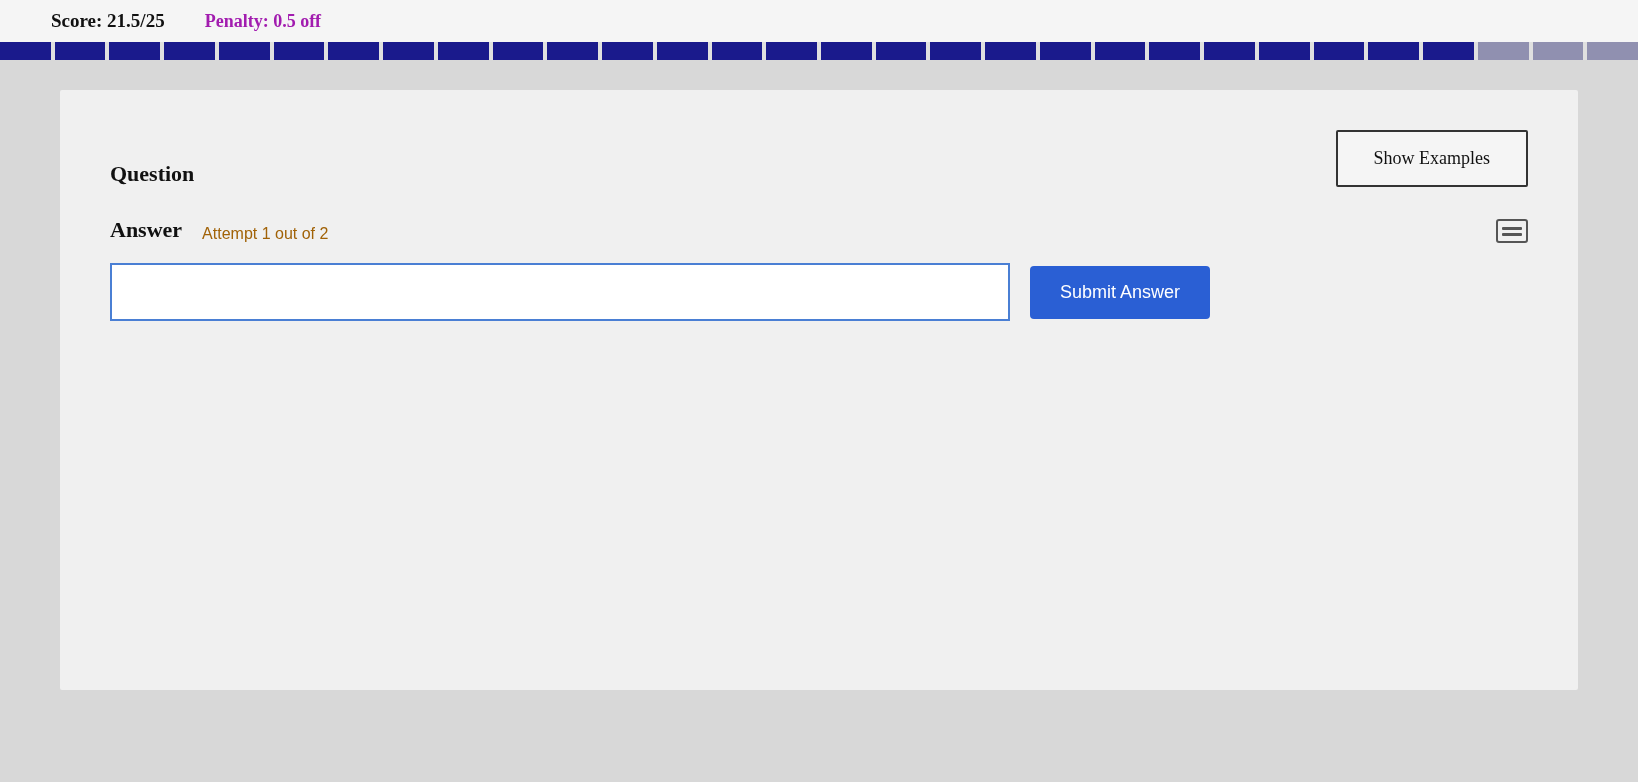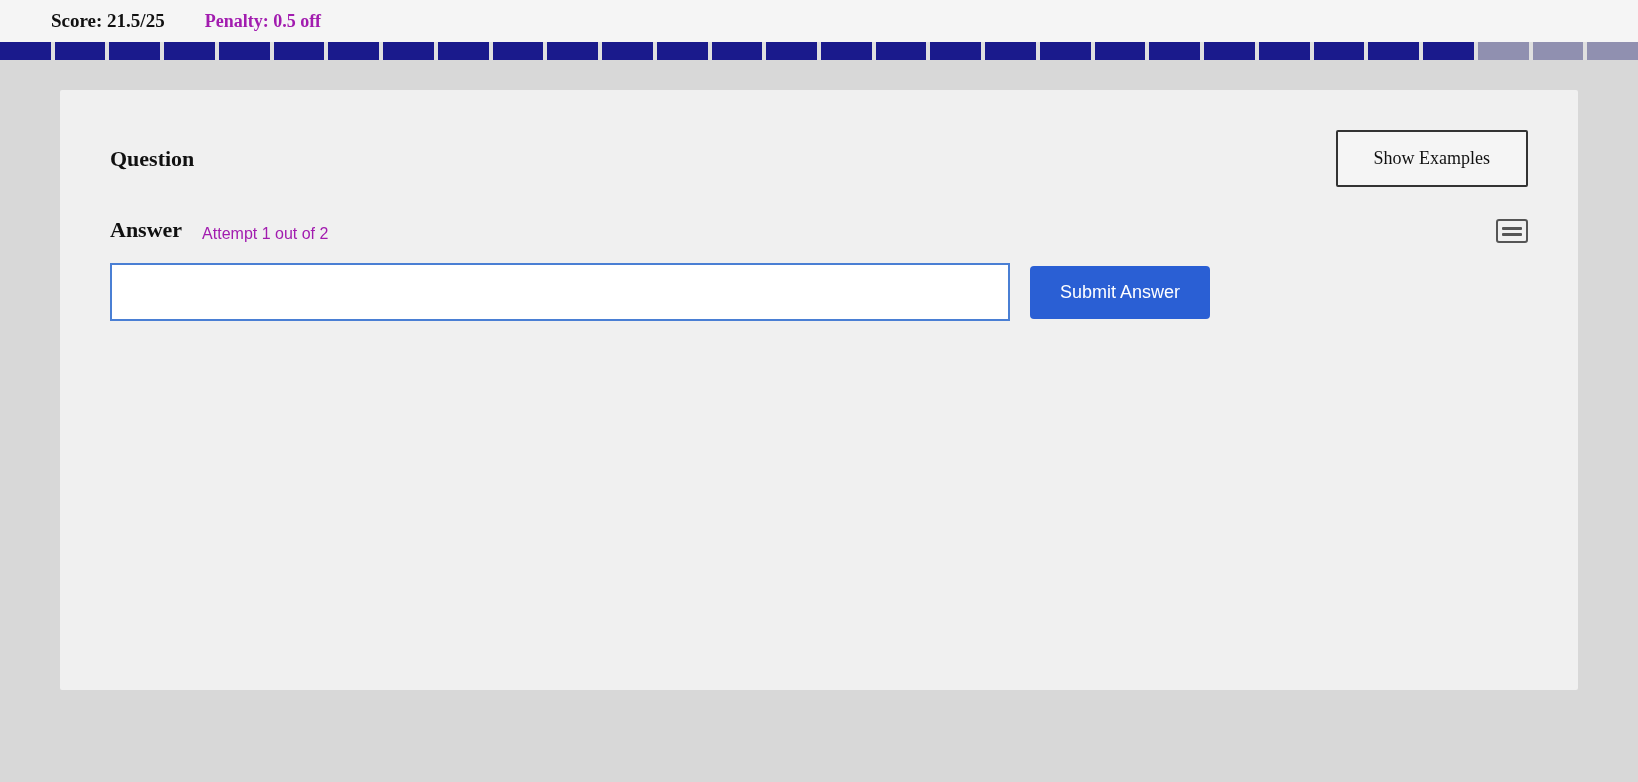--- a/index.html
+++ b/index.html
@@ -60,21 +60,21 @@
       margin: 30px 60px;
       padding: 40px 50px 50px 50px;
       border-radius: 2px;
       min-height: 600px;
       position: relative;
     }
 
     .question-header-row {
       display: flex;
       justify-content: space-between;
-      align-items: center;
+      align-items: flex-end;
       margin-bottom: 30px;
     }
 
     .question-label {
       font-size: 22px;
       font-weight: bold;
       color: #111;
     }
 
     .show-examples-btn {
@@ -104,21 +104,21 @@
     }
 
     .answer-label {
       font-size: 22px;
       font-weight: bold;
       color: #111;
     }
 
     .attempt-text {
       font-size: 16px;
-      color: #a21caf;
+      color: #a16207;
       font-family: Arial, sans-serif;
     }
 
     .calculator-icon {
       margin-left: auto;
       width: 32px;
       height: 24px;
       border: 2px solid #555;
       border-radius: 3px;
       display: flex;

